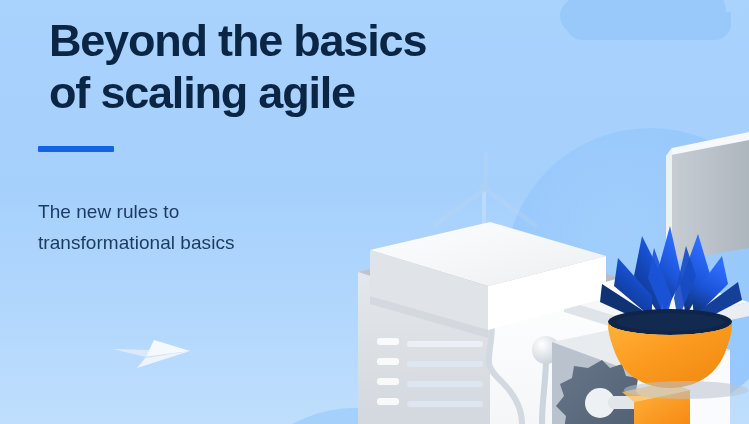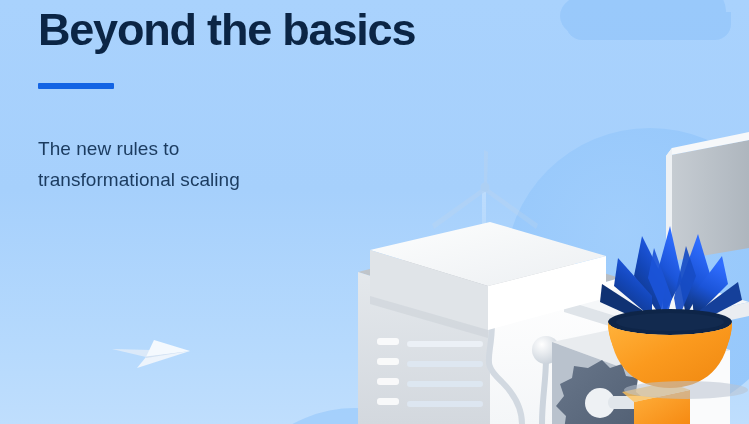--- a/index.html
+++ b/index.html
@@ -98,21 +98,21 @@
 
   
   .text-block {
     position: absolute;
     left: 38px;
     top: 4px;
     width: 470px;
     z-index: 20;
   }
   .headline {
-    margin: 0;
+    margin: 11px;
     font-size: 45px;
     line-height: 1.16;
     font-weight: 700;
     letter-spacing: -1.2px;
     color: #0b2545;
     font-family: "Liberation Sans", sans-serif;
   }
   .headline .l2 { display: block; }
   .accent-bar {
     margin-top: 27px;
@@ -310,21 +310,22 @@
       <ellipse cx="62" cy="104" rx="54" ry="9" fill="#122a4f"></ellipse>
 
       <ellipse cx="78" cy="172" rx="62" ry="9" fill="#b9c3cf" opacity=".55"></ellipse>
     </g>
 
   </svg>
 
   <div class="text-block">
     <h1 class="headline">
       <span>Beyond the basics</span>
+      <span class="l2">of scaling agile</span>
     </h1>
     <div class="accent-bar"></div>
     <div class="subhead">
       <span>The new rules to</span>
-      <span class="s2">transformational scaling</span>
+      <span class="s2">transformational basics</span>
     </div>
   </div>
 
 </div>
 
 </body></html>

